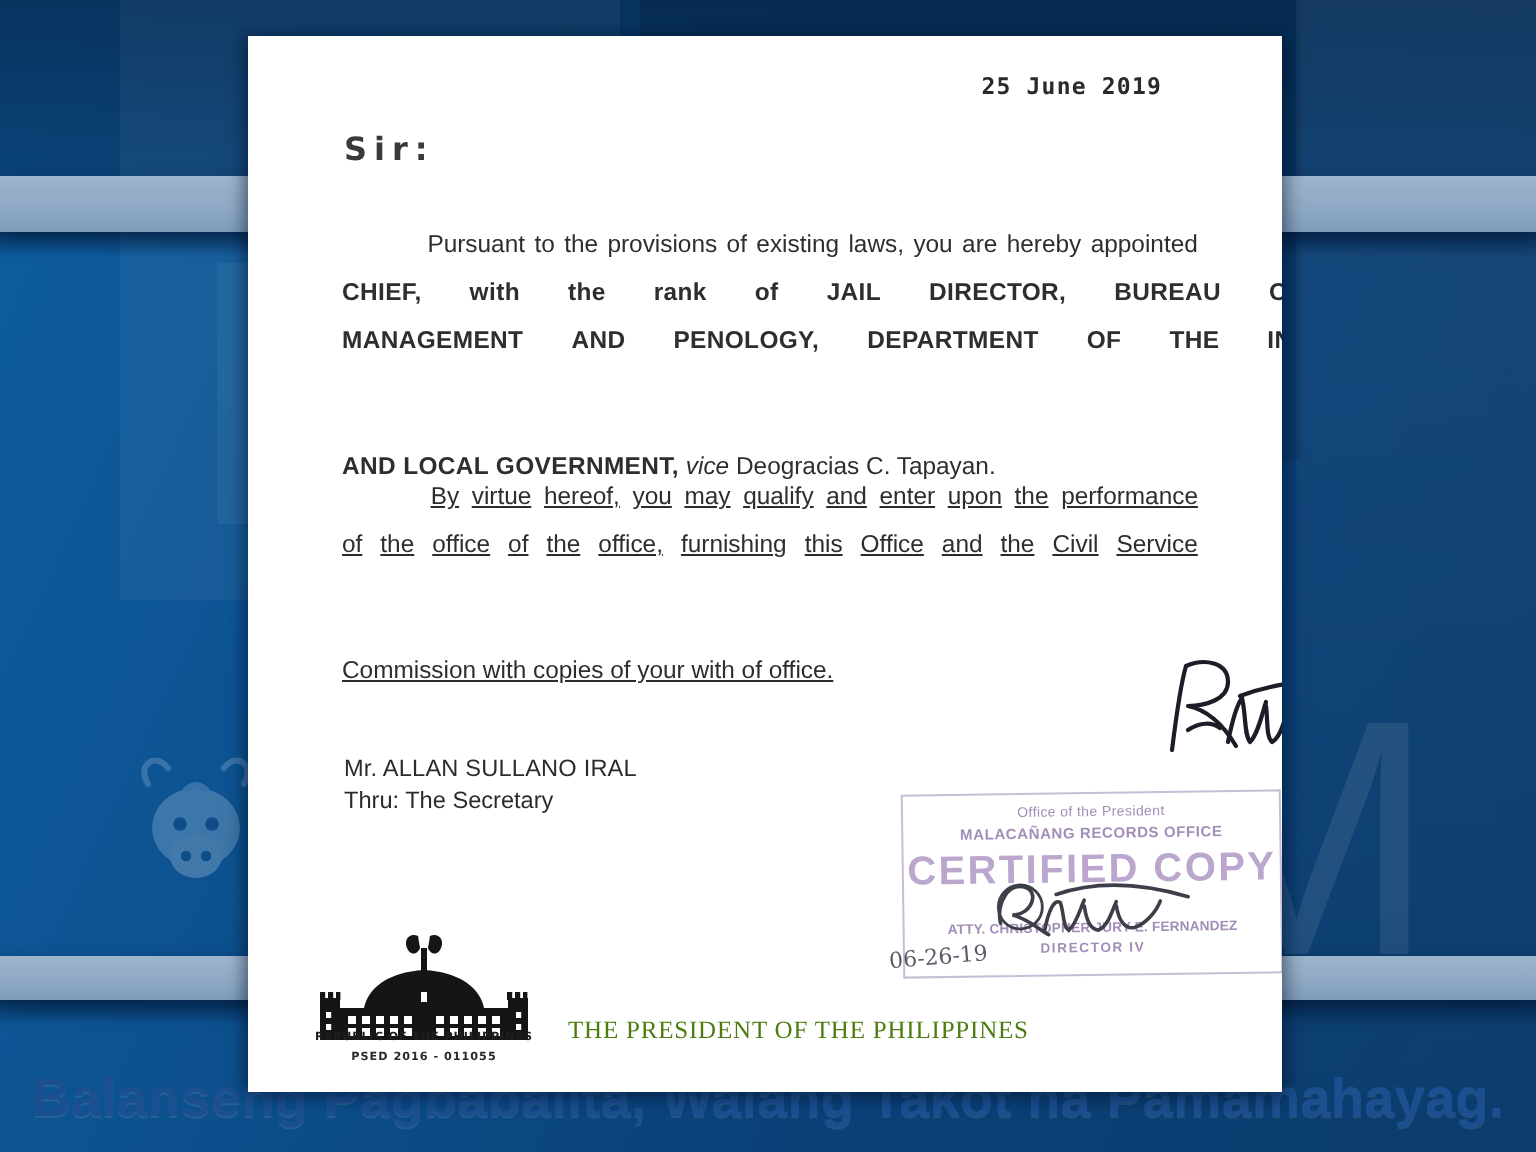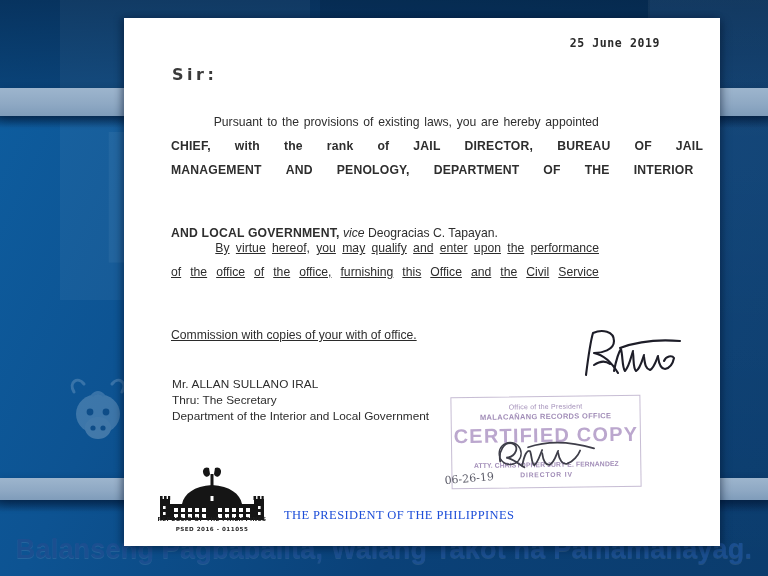--- a/index.html
+++ b/index.html
@@ -106,21 +106,21 @@
     white-space: nowrap;
     font-family: Liberation Sans, sans-serif;
     text-shadow: 0 1px 0 rgba(255,255,255,.10);
   }
 
   
   .doc {
     position: absolute;
     left: 124px;
     top: 18px;
-    width: 596px;
+    width: 517px;
     height: 528px;
     background: #ffffff;
     box-shadow: -3px 0 7px rgba(0,15,40,.38), 3px 3px 8px rgba(0,15,40,.38);
     overflow: hidden;
     color: #2b2b2b;
   }
 
   .doc-inner { position: absolute; inset: 0; }
 
   .date {
@@ -267,21 +267,21 @@
     color: #2a2a2a;
     font-family: "DejaVu Sans", sans-serif;
   }
   .footer-title {
     position: absolute;
     left: 160px;
     top: 490px;
     font-family: "Liberation Serif", serif;
     font-size: 12.5px;
     letter-spacing: .4px;
-    color: #1d4ed8;
+    color: #4d7c0f;
   }
 </style>
 </head>
 <body>
 
 <div class="bg">
   <div class="bg-panel-dark-top"></div>
   <div class="bg-col-a"></div>
   <div class="bg-col-b"></div>
   <div class="bg-col-c"></div>
@@ -408,21 +408,20 @@
         <path d="M68 34 C69 42, 70 46, 74 47 C78 45, 80 38, 82 33"></path>
         <path d="M82 34 C83 41, 85 46, 89 46 C94 45, 97 40, 98 35 C96 32, 90 33, 88 38"></path>
         <path d="M44 25 C60 19, 80 16, 104 18"></path>
         <path d="M18 42 C24 38, 30 38, 34 41"></path>
       </g>
     </svg>
 
     <div class="addressee">
       <div class="name">Mr. ALLAN SULLANO IRAL</div>
       <div>Thru:  The Secretary</div>
-      <div>Department of the Interior and Local Government</div>
     </div>
 
     <div class="stamp">
       <div class="stamp-l1">Office of the President</div>
       <div class="stamp-l2">MALACAÑANG RECORDS OFFICE</div>
       <div class="stamp-big">CERTIFIED COPY</div>
       <svg class="stamp-sign" viewBox="0 0 110 34">
         <g fill="none" stroke="#2e2e3a" stroke-width="1.8" stroke-linecap="round">
           <path d="M6 26 C4 16, 10 6, 18 8 C26 10, 22 22, 12 22 C20 24, 26 30, 30 32"></path>
           <path d="M28 30 C30 20, 33 14, 36 16 C38 22, 37 28, 40 30 C44 27, 46 19, 48 15"></path>

